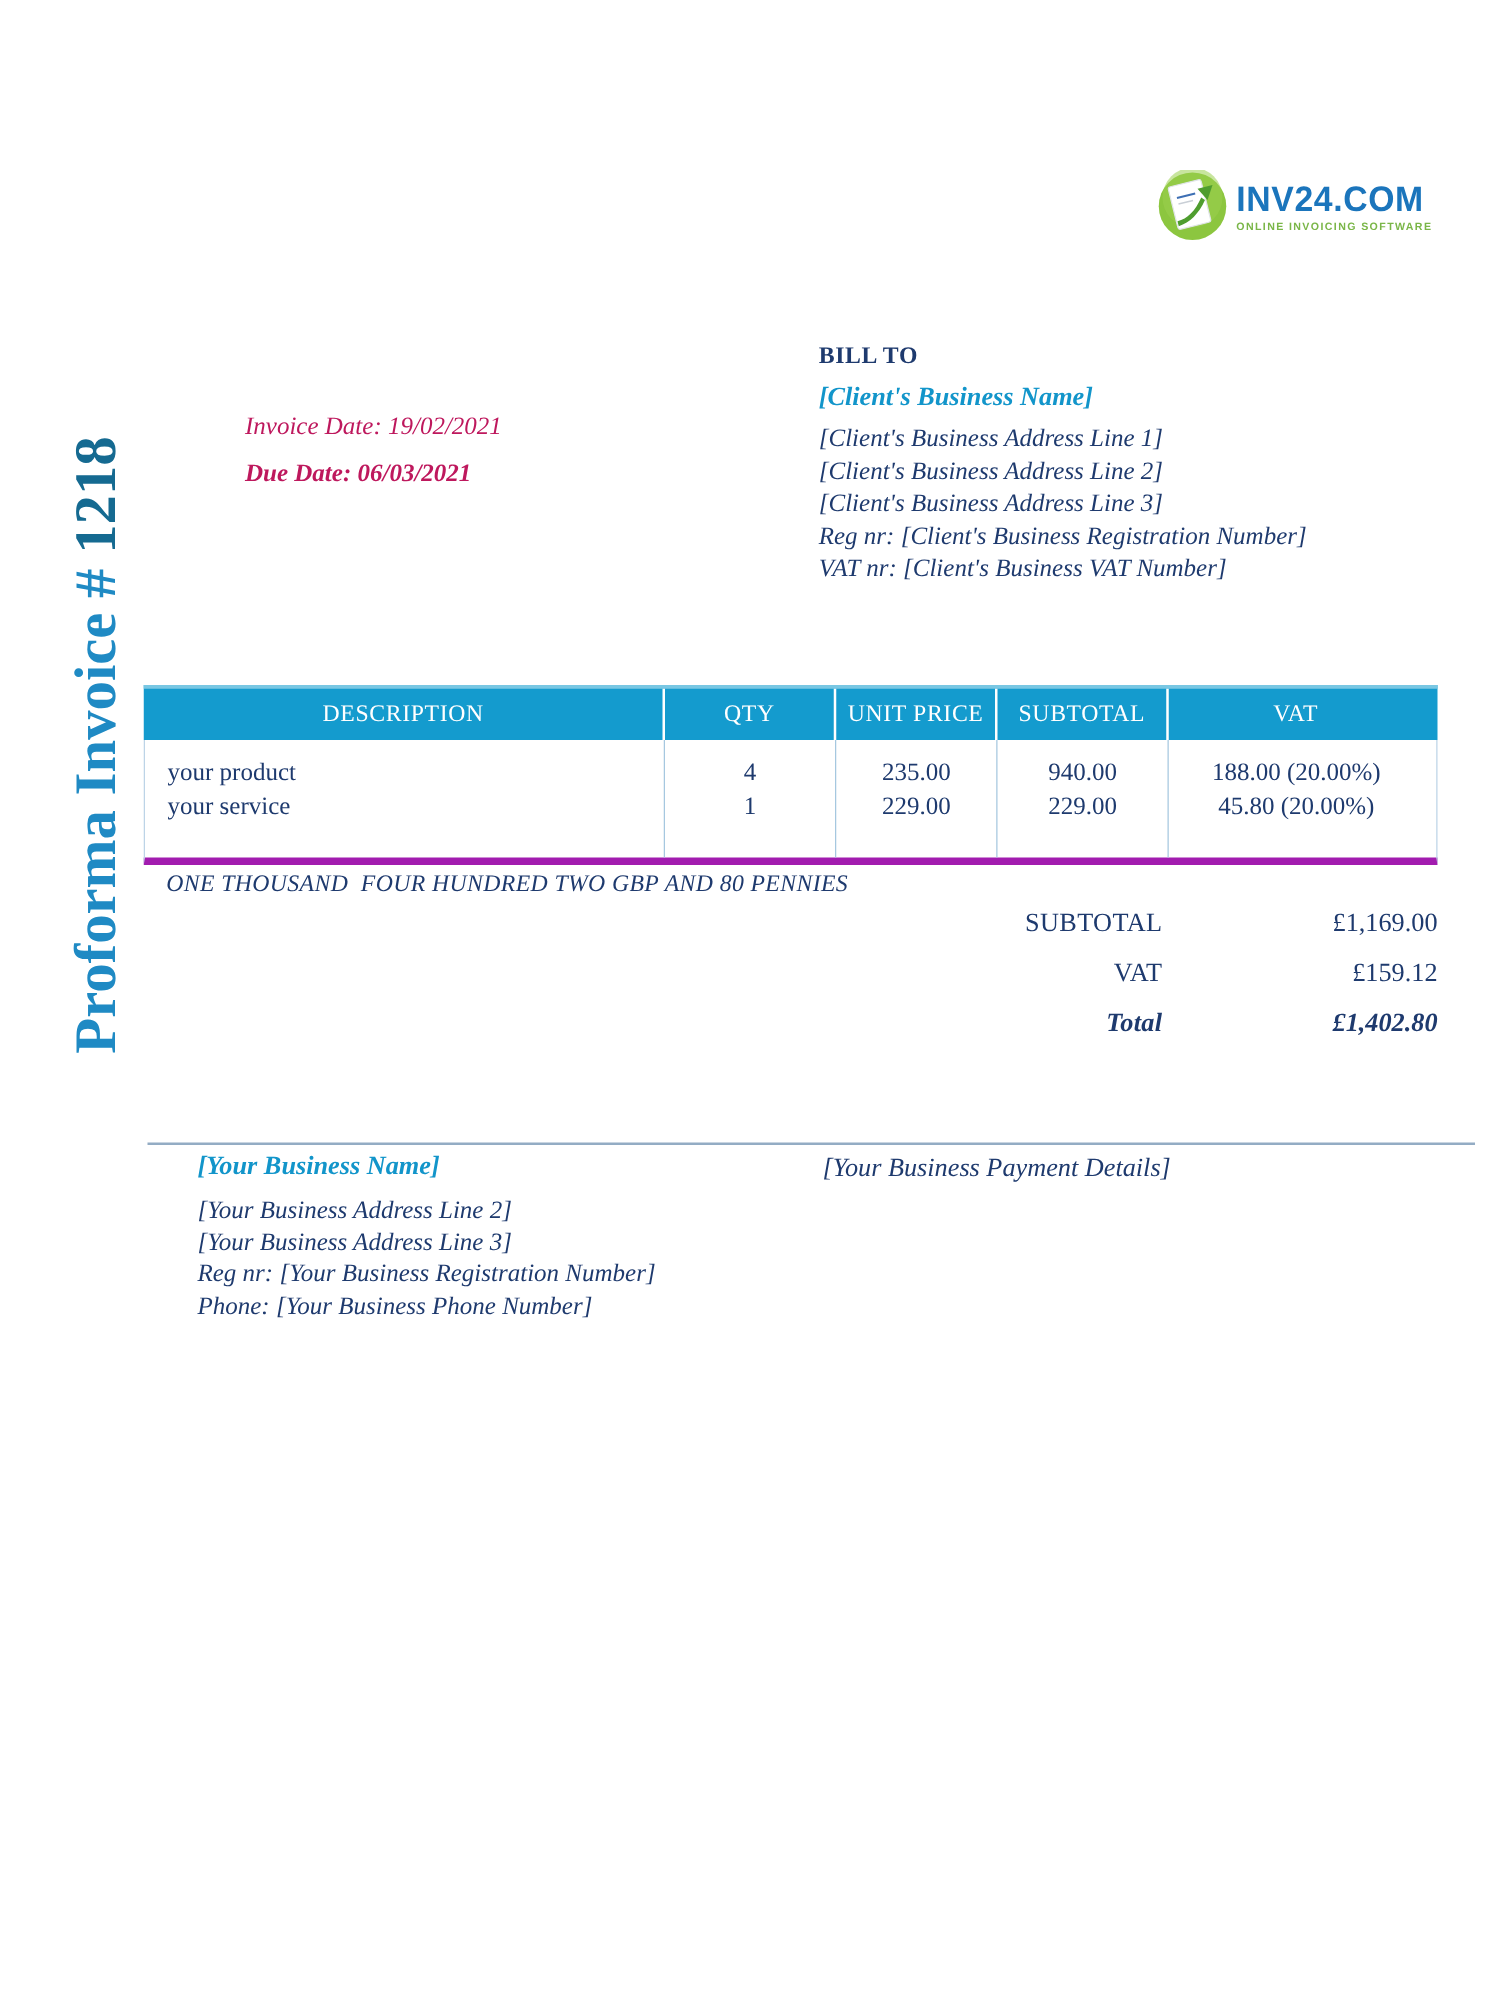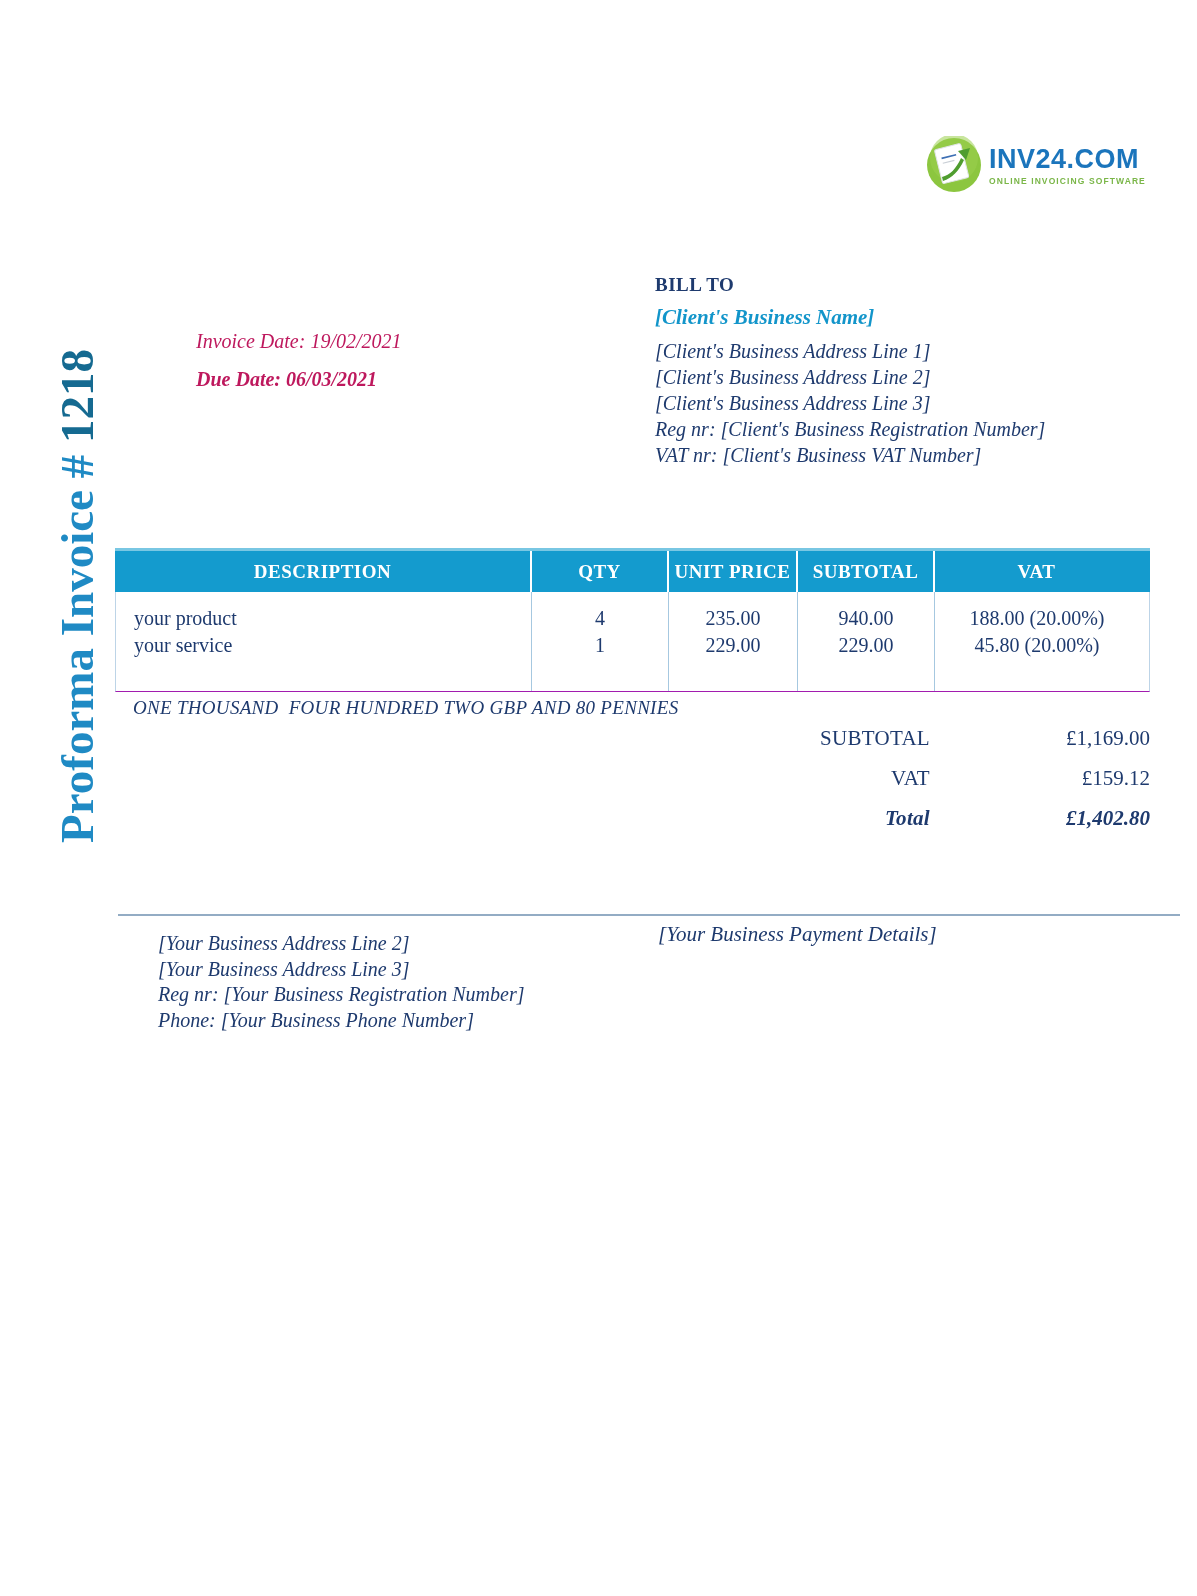--- a/index.html
+++ b/index.html
@@ -41,27 +41,27 @@
   .bill-heading { font-size: 19px; font-weight: bold; color: #1E3A6E; letter-spacing: 0.5px; }
   .bill-name { font-size: 21px; font-weight: bold; font-style: italic; color: #1295CA; margin-top: 9px; }
   .bill-lines { margin-top: 8px; }
   .bill-line { font-size: 20px; font-style: italic; color: #1E3A6E; line-height: 26px; }
 
   
   .items-table { position: absolute; left: 115px; top: 548px; width: 1035px; }
   .thead { display: flex; height: 44px; background: #149BCE; border-top: 3px solid #79C7E3; box-sizing: border-box; }
   .th {
     display: flex; align-items: center; justify-content: center;
-    color: #ffffff; font-weight: bold; font-size: 19px; letter-spacing: 0.5px;
+    color: #ffffff; font-weight: normal; font-size: 19px; letter-spacing: 0.5px;
     box-sizing: border-box;
   }
   .th + .th { border-left: 2px solid #ffffff; }
   .tbody {
     display: flex; height: 100px;
-    border-left: 1px solid #BDD4E7; border-right: 1px solid #BDD4E7; border-bottom: 1px solid #a21caf;
+    border-left: 1px solid #BDD4E7; border-right: 1px solid #BDD4E7; border-bottom: 6px solid #a21caf;
     box-sizing: border-box;
   }
   .tcol { box-sizing: border-box; padding-top: 13px; }
   .tcol + .tcol { border-left: 1px solid #A6C8E0; }
   .tcell { font-size: 20px; color: #1E3A6E; line-height: 27px; text-align: center; }
   .col-desc .tcell { text-align: left; padding-left: 18px; }
   .w-desc { width: 415px; }
   .w-qty  { width: 137px; }
   .w-unit { width: 129px; }
   .w-sub  { width: 137px; }
@@ -180,20 +180,21 @@
     </div>
     <div class="totals-row grand">
       <div class="totals-label">Total</div>
       <div class="totals-value">£1,402.80</div>
     </div>
   </div>
 
   <div class="footer-divider"></div>
 
   <div class="footer-left">
+    <div class="footer-name">[Your Business Name]</div>
     <div class="footer-lines">
       <div class="footer-line">[Your Business Address Line 2]</div>
       <div class="footer-line">[Your Business Address Line 3]</div>
       <div class="footer-line">Reg nr: [Your Business Registration Number]</div>
       <div class="footer-line">Phone: [Your Business Phone Number]</div>
     </div>
   </div>
 
   <div class="footer-right">[Your Business Payment Details]</div>
 

